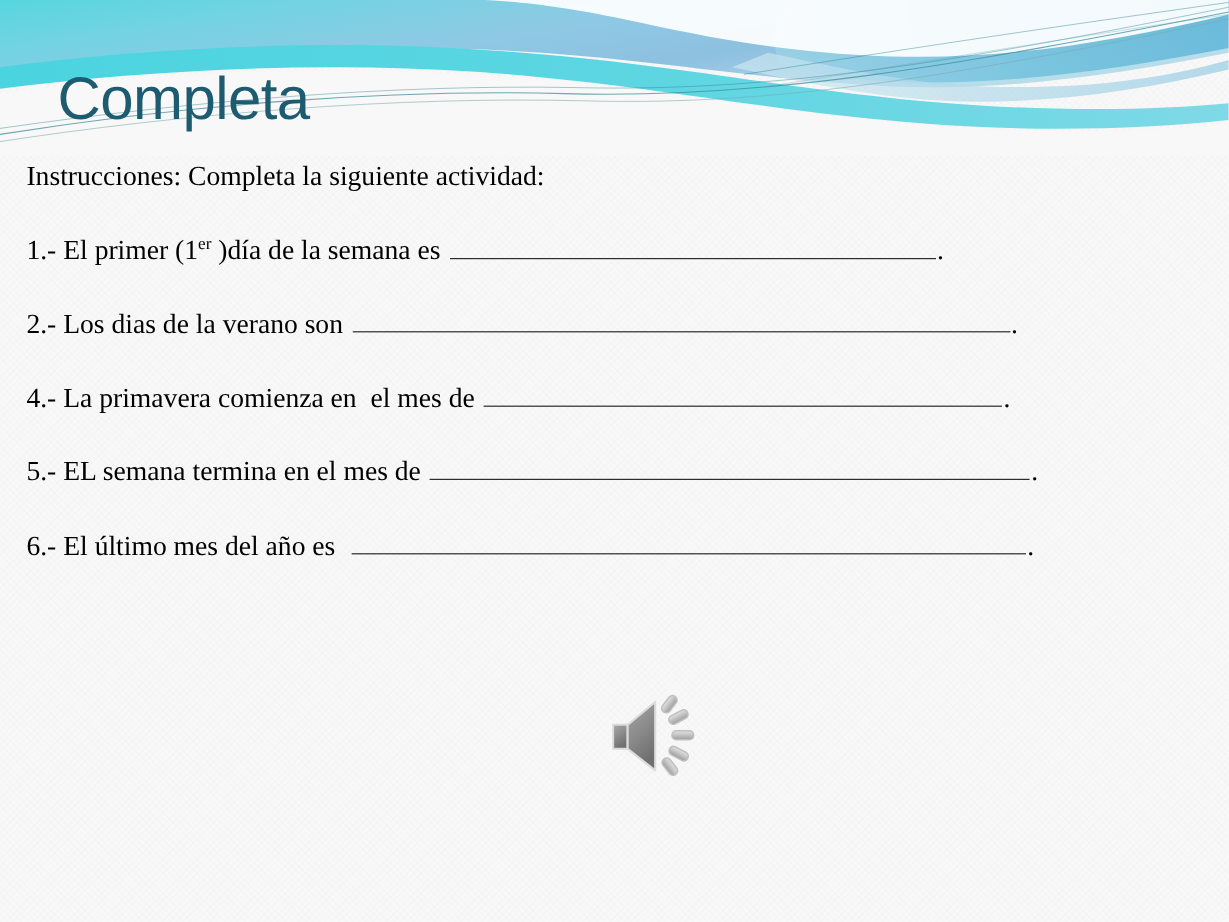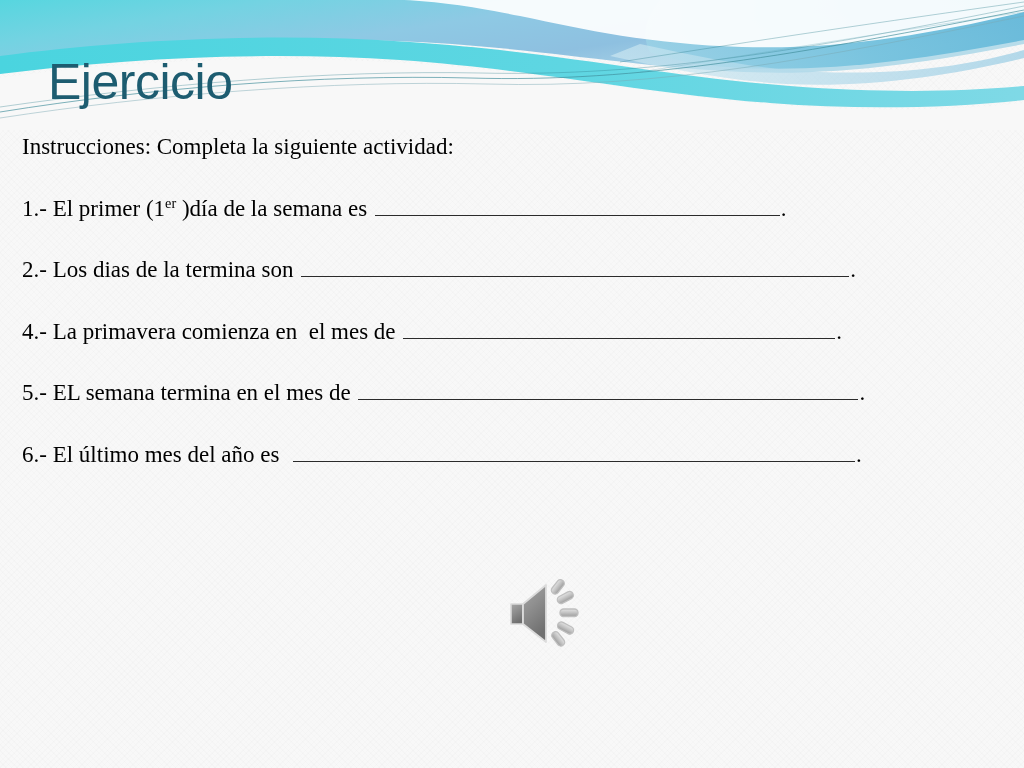--- a/index.html
+++ b/index.html
@@ -181,34 +181,34 @@
                L1024,130 L0,130 Z" fill="#f8f8f8"></path>
 
       <path d="M0,112 C 150,88 320,74 470,78 C 640,83 800,54 1024,10" fill="none" stroke="#3f8c99" stroke-width="0.9" opacity="0.75"></path>
       <path d="M0,118 C 150,95 330,80 486,84 C 660,89 820,58 1024,16" fill="none" stroke="#7aa9b3" stroke-width="0.8" opacity="0.6"></path>
       <path d="M0,107 C 160,84 330,70 480,73 C 650,77 806,50 1024,6" fill="none" stroke="#2e7f8c" stroke-width="0.7" opacity="0.5"></path>
       <path d="M620,62 C 760,40 880,22 1024,2" fill="none" stroke="#2e7f8c" stroke-width="0.8" opacity="0.45"></path>
       <path d="M640,72 C 780,50 900,30 1024,12" fill="none" stroke="#58a3b0" stroke-width="0.7" opacity="0.4"></path>
     </svg>
   </div>
 
-  <h1 id="slide-title">Ejercicio</h1>
+  <h1 id="slide-title">Completa</h1>
 
   <div id="body-block">
 
     <div id="instructions-line">
       <span class="q-text">Instrucciones: Completa la siguiente actividad:</span>
     </div>
 
     <div class="q-line">
       <span class="q-text">1.-</span><span class="q-text"> El primer (1</span><sup>er</sup><span class="q-text"> )día de la semana es </span><span class="q-blank" style="width: 405px;"></span><span class="q-period">.</span>
     </div>
 
     <div class="q-line">
-      <span class="q-text">2.-</span><span class="q-text"> Los dias de la termina son </span><sup></sup><span class="q-text"></span><span class="q-blank" style="width: 548px;"></span><span class="q-period">.</span>
+      <span class="q-text">2.-</span><span class="q-text"> Los dias de la verano son </span><sup></sup><span class="q-text"></span><span class="q-blank" style="width: 548px;"></span><span class="q-period">.</span>
     </div>
 
 
     <div class="q-line">
       <span class="q-text">4.-</span><span class="q-text"> La primavera comienza en  el mes de </span><sup></sup><span class="q-text"></span><span class="q-blank" style="width: 432px;"></span><span class="q-period">.</span>
     </div>
 
     <div class="q-line">
       <span class="q-text">5.-</span><span class="q-text"> EL semana termina en el mes de </span><sup></sup><span class="q-text"></span><span class="q-blank" style="width: 500px;"></span><span class="q-period">.</span>
     </div>

